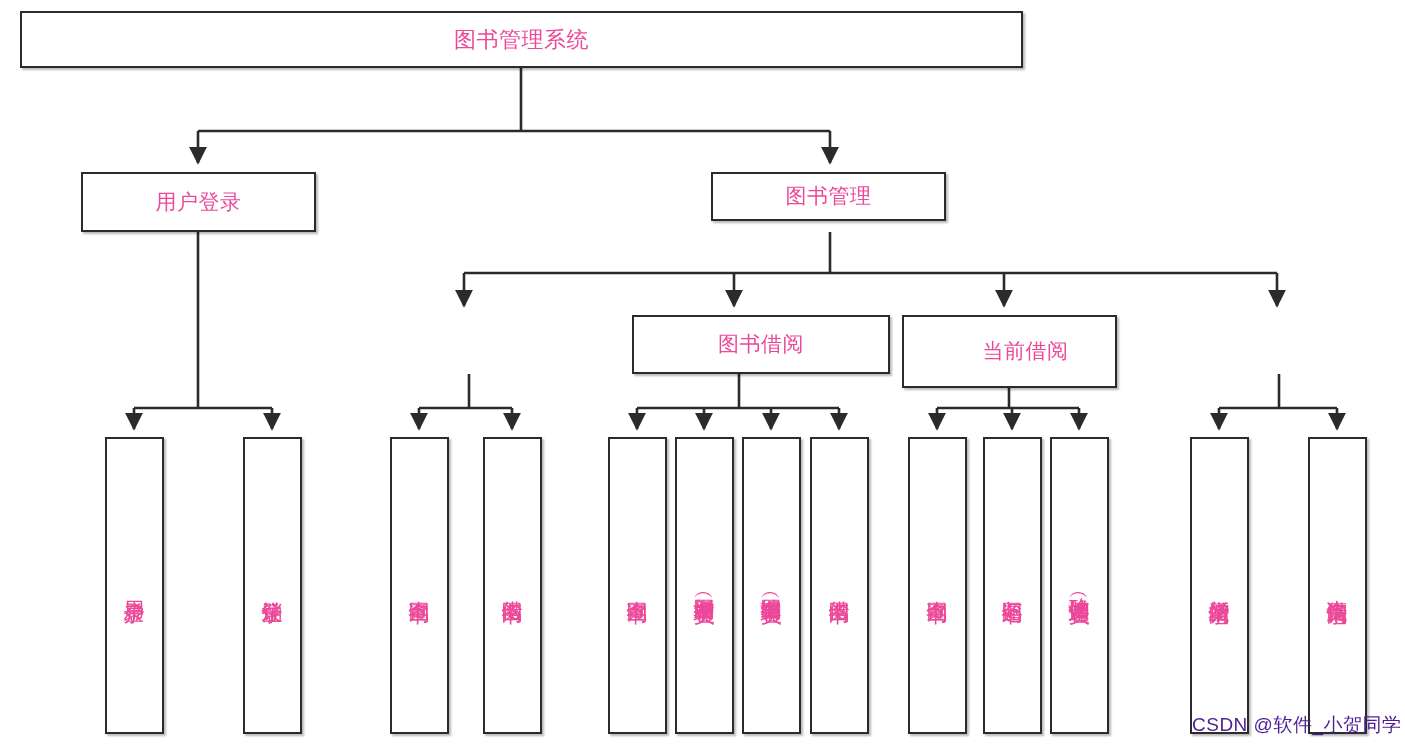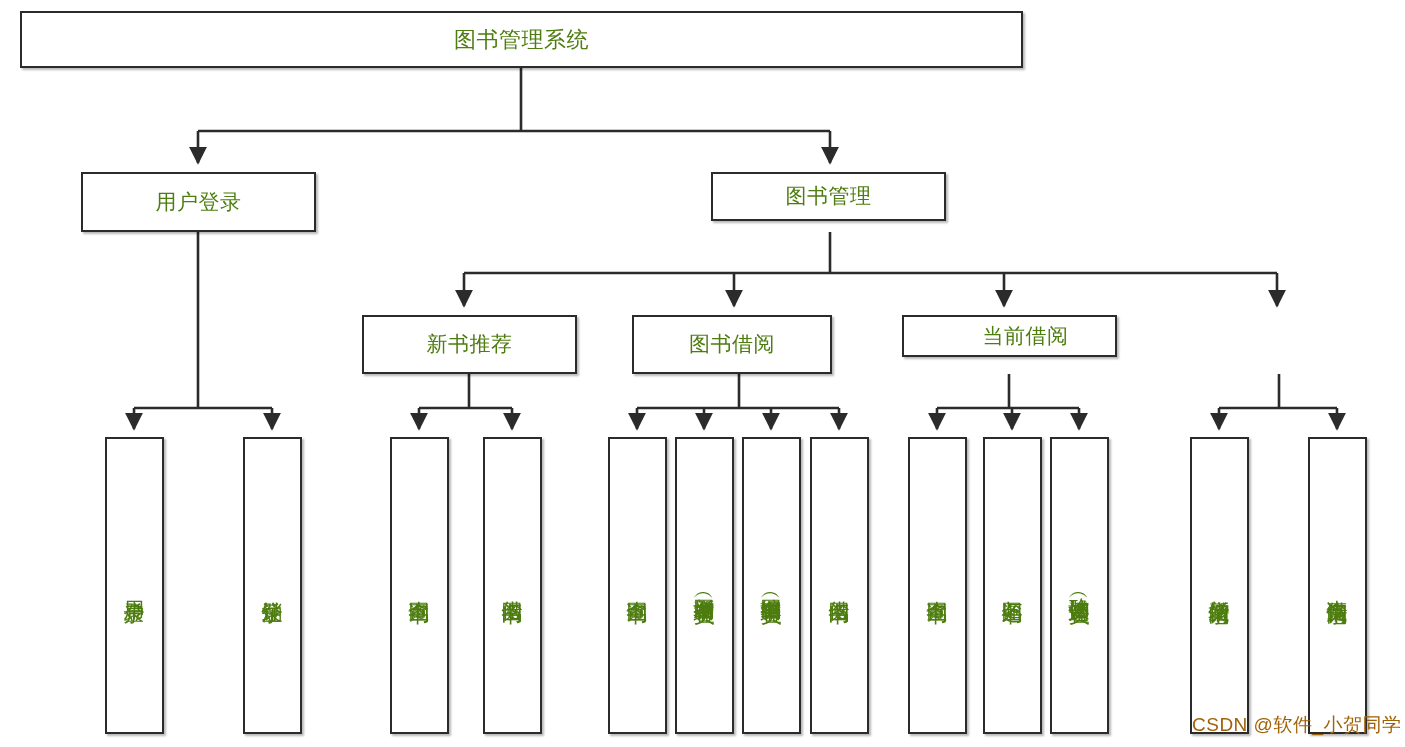--- a/index.html
+++ b/index.html
@@ -28,21 +28,21 @@
     position: absolute;
     box-sizing: border-box;
     background: #ffffff;
     border: 2px solid #2b2b2b;
     display: flex;
     align-items: center;
     justify-content: center;
     box-shadow: 2px 2px 2px rgba(0,0,0,0.28);
   }
   .node .label {
-    color: #4d7c0f;
+    color: #ec4899;
     line-height: 1.18;
     white-space: nowrap;
   }
   .node.horizontal .label {
     font-size: 21px;
     letter-spacing: 0.5px;
   }
   .node.vertical {
     align-items: flex-start;
     justify-content: center;
@@ -52,21 +52,21 @@
     writing-mode: vertical-rl;
     text-orientation: upright;
     font-size: 21px;
     letter-spacing: 1px;
     line-height: 1;
   }
   .node.root .label { font-size: 22px; }
 
   .watermark {
     position: absolute;
-    color: #a16207;
+    color: #4c1d95;
     font-size: 19px;
     white-space: nowrap;
     letter-spacing: 0.5px;
     pointer-events: none;
   }
 </style>
 </head>
 <body>
 
 <div id="diagram-root">
@@ -125,27 +125,24 @@
     <span class="label">图书管理系统</span>
   </div>
 
   <div class="node horizontal" style="left:81px; top:172px; width:235px; height:60px;">
     <span class="label">用户登录</span>
   </div>
   <div class="node horizontal" style="left:711px; top:172px; width:235px; height:49px;">
     <span class="label">图书管理</span>
   </div>
 
-  <div class="node horizontal" style="left:362px; top:315px; width:215px; height:59px;">
-    <span class="label">新书推荐</span>
-  </div>
-  <div class="node horizontal" style="left:632px; top:315px; width:200px; height:59px;">
+  <div class="node horizontal" style="left:632px; top:315px; width:258px; height:59px;">
     <span class="label">图书借阅</span>
   </div>
-  <div class="node horizontal" style="left:902px; top:315px; width:215px; height:42px;padding-left:32px;">
+  <div class="node horizontal" style="left:902px; top:315px; width:215px; height:73px;padding-left:32px;">
     <span class="label">当前借阅</span>
   </div>
 
   <div class="node vertical" style="left:105px; top:437px; width:59px; height:297px;">
     <span class="label" style="margin-top: 145px;">用户登录</span>
   </div>
   <div class="node vertical" style="left:243px; top:437px; width:59px; height:297px;">
     <span class="label" style="margin-top: 145px;">注销登录</span>
   </div>
 

